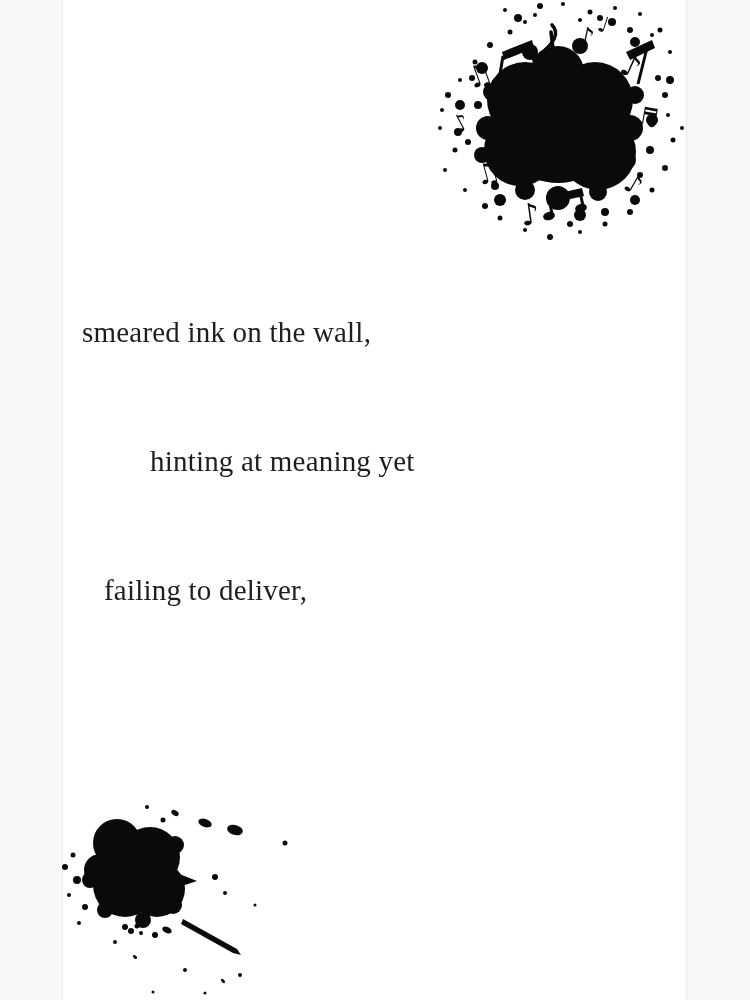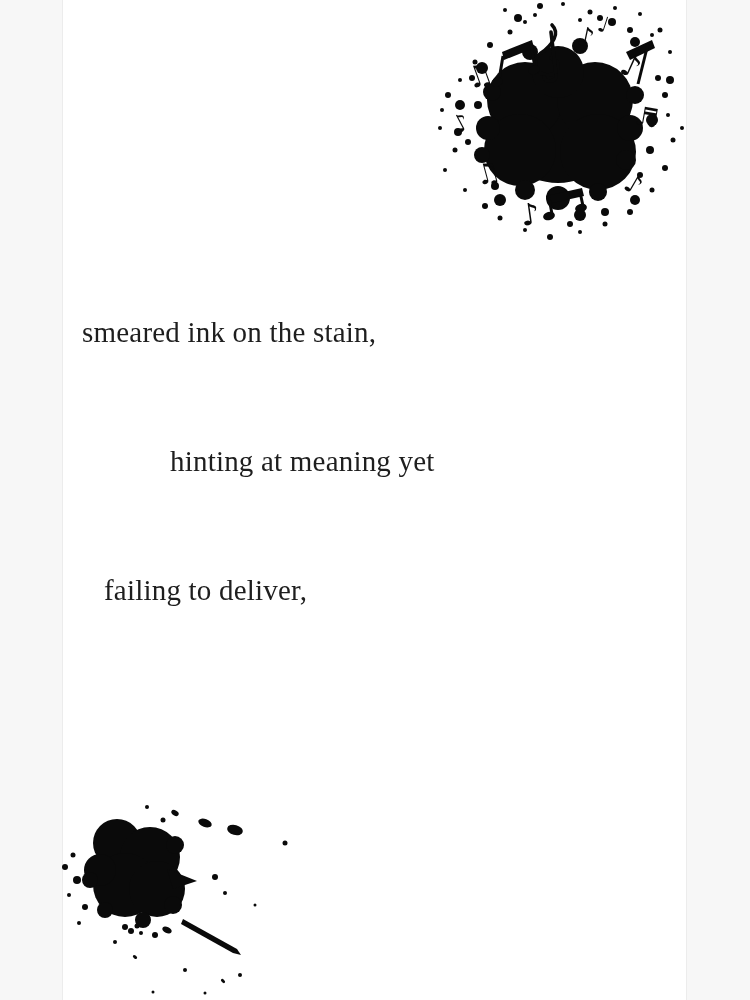--- a/index.html
+++ b/index.html
@@ -23,35 +23,35 @@
   .poem{
     position:absolute;
     left:82px;top:139px;
     font-size:29px;
     line-height:43px;
     color:#1e1e1e;
     letter-spacing:0.2px;
     white-space:pre;
   }
   .stanza + .stanza{margin-top:43px;}
-  .ind-s2l2{margin-left:88px;}
+  .ind-s2l2{margin-left:68px;}
   .ind-s2l3{margin-left:22px;}
   .splat-top-right{position:absolute;left:430px;top:0;}
   .splat-bottom-left{position:absolute;left:55px;top:785px;}
   .note{font-family:"DejaVu Sans", sans-serif;}
 </style>
 </head>
 <body>
 
 <div class="stage">
   <div class="paper"></div>
 
   <div class="poem">
     <div class="stanza">
-      <div class="line">smeared ink on the stain,</div>
+      <div class="line">smeared ink on the wall,</div>
       <div class="line ind-s2l2">hinting at meaning yet</div>
       <div class="line ind-s2l3">failing to deliver,</div>
     </div>
     
     
   </div>
 
   <svg class="splat-top-right" width="260" height="245" viewBox="0 0 260 245" fill="#0a0a0a">
 
     <ellipse cx="128" cy="125" rx="62" ry="58"></ellipse>

